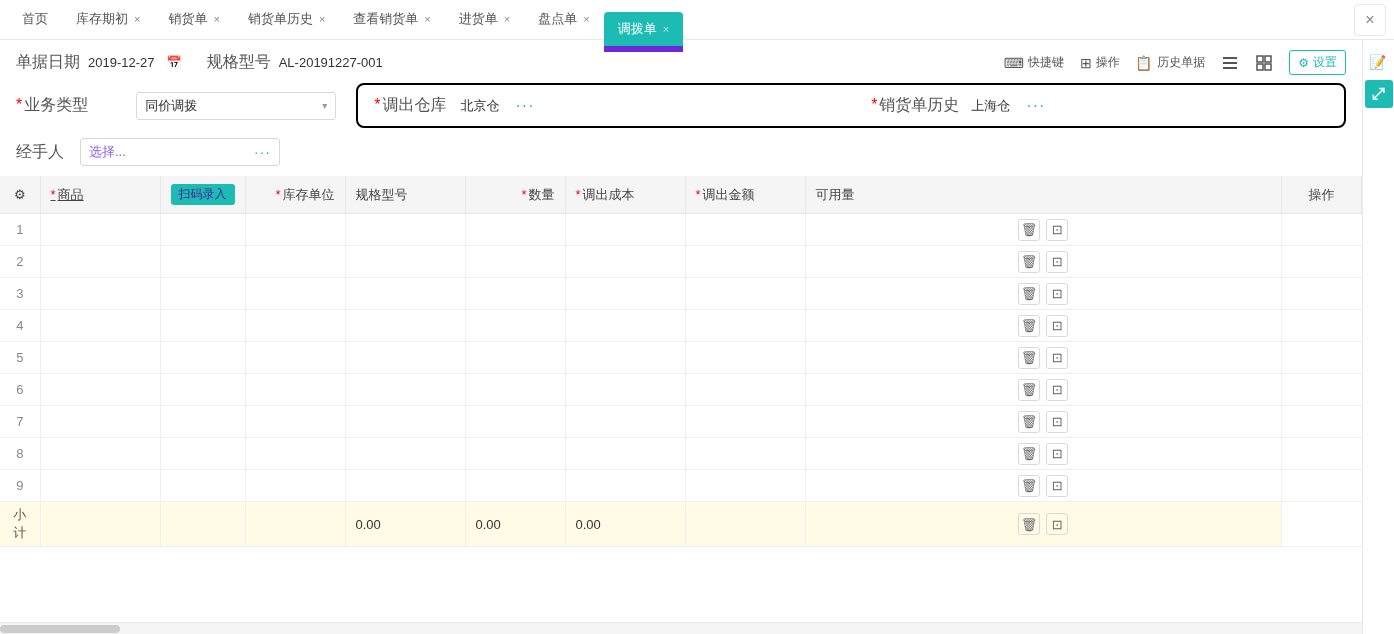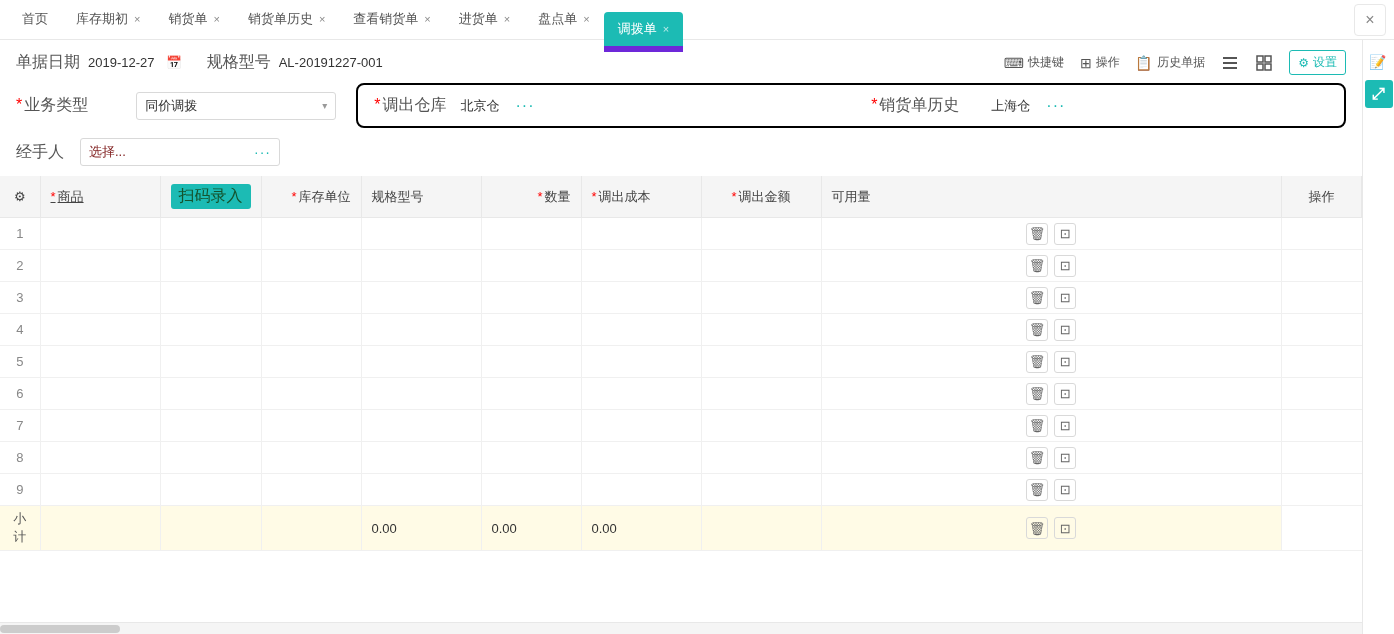--- a/index.html
+++ b/index.html
@@ -213,25 +213,25 @@
       align-items: center;
       justify-content: center;
       cursor: pointer;
       color: #666;
       font-size: 13px;
     }
 
     
     .scan-btn {
       background: #1cbbb4;
-      color: #14532d;
+      color: #4c1d95;
       border: none;
       border-radius: 3px;
       padding: 2px 8px;
-      font-size: 16px;
+      font-size: 12px;
       cursor: pointer;
       white-space: nowrap;
     }
 
     
     .right-sidebar {
       position: fixed;
       right: 0;
       top: 40px;
       width: 32px;
@@ -404,31 +404,31 @@
           <span class="required-star">*</span><span>调出仓库</span>
         </span>
         <span class="form-value" style="margin-left: 6px;">北京仓</span>
         <span class="more-btn" style="margin-left: 8px;">···</span>
       </div>
 
       <div class="highlight-field">
         <span class="form-label">
           <span class="required-star">*</span><span>销货单历史</span>
         </span>
-        <span class="form-value" style="margin-left: 24px;">上海仓</span>
+        <span class="form-value" style="margin-left: 4px;">上海仓</span>
         <span class="more-btn" style="margin-left: 8px;">···</span>
       </div>
     </div>
   </div>
 
   <div style="display:flex; align-items:center; padding: 0 16px 10px 16px;">
     <div class="form-field">
       <span class="form-label">经手人</span>
       <div class="form-select-wrapper" style="min-width:200px; margin-left: 8px;">
-        <span class="select-val" style="color:#7f1d1d;">选择...</span>
+        <span class="select-val" style="color:#8b5cf6;">选择...</span>
         <span class="more-btn" style="font-size:14px; color:#1cbbb4;">···</span>
       </div>
     </div>
   </div>
 
   <div class="table-container">
     <table>
       <thead>
         <tr>
           <th class="col-num">
@@ -445,21 +445,21 @@
           </th>
           <th style="width:120px;">
             <span>规格型号</span>
           </th>
           <th style="width:100px;text-align:right;">
             <span class="th-required">*</span><span>数量</span>
           </th>
           <th style="width:120px;">
             <span class="th-required">*</span><span>调出成本</span>
           </th>
-          <th style="width:120px;text-align:center;">
+          <th style="width:120px;">
             <span class="th-required">*</span><span>调出金额</span>
           </th>
           <th style="width:auto;">
             <span>可用量</span>
           </th>
           <th style="width:80px; text-align:center;">
             <span>操作</span>
           </th>
         </tr>
       </thead>

